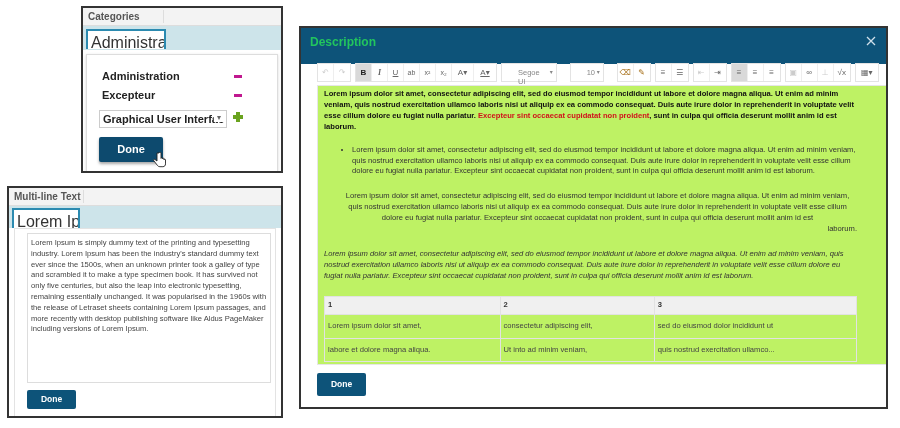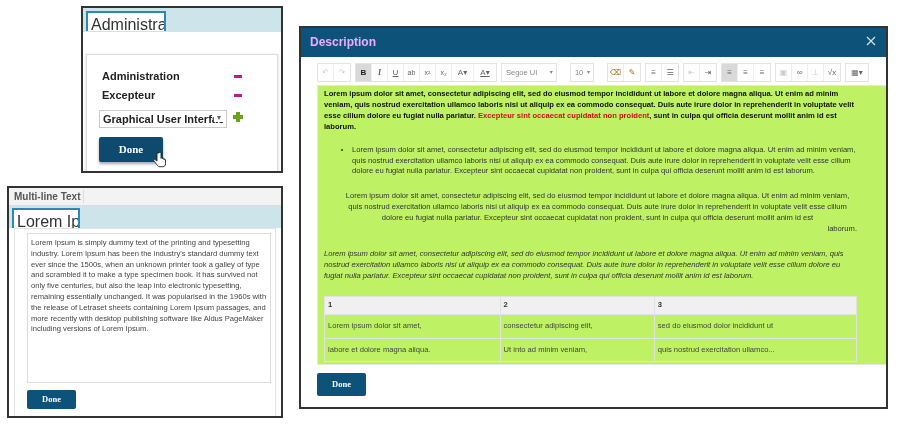--- a/index.html
+++ b/index.html
@@ -39,21 +39,21 @@
     padding: 2px 3px; white-space: nowrap; overflow: hidden;
   }
   .cat-select .chev { position: absolute; right: 2px; top: 2px; width: 10px; font-size: 8px; color: #666; font-weight: normal; background: #fff; text-align: center; }
   .plus-icon { position: absolute; left: 146px; top: 57px; width: 10px; height: 10px; }
   .plus-icon:before, .plus-icon:after { content: ""; position: absolute; background: #6aa31f; }
   .plus-icon:before { left: 3px; top: 0; width: 4px; height: 10px; }
   .plus-icon:after { left: 0; top: 3px; width: 10px; height: 4px; }
   .btn-done {
     position: absolute; background: #0d5379; color: #fff; font-weight: bold;
     border: none; border-radius: 2px; text-align: center; cursor: pointer;
-    font-family: Liberation Serif, serif;
+    font-family: Liberation Sans, sans-serif;
   }
   .cat-done { left: 12px; top: 82px; width: 64px; height: 25px; font-size: 11px; line-height: 25px; box-shadow: 0 2px 3px rgba(0,0,0,0.35); background: #0d4a6e; }
   .cursor-icon { position: absolute; left: 66px; top: 97px; width: 14px; height: 16px; }
 
   
   .ml-panel {
     position: absolute; left: 7px; top: 186px; width: 276px; height: 232px;
     border: 2px solid #333; background: #fff; overflow: hidden;
   }
   .ml-header { height: 18px; }
@@ -69,39 +69,39 @@
     color: #444; padding: 4px 3px; overflow: hidden;
   }
   .ml-done { left: 12px; top: 161px; width: 49px; height: 19px; font-size: 8.5px; line-height: 19px; background: #0d5379; }
 
   
   .desc-dialog {
     position: absolute; left: 299px; top: 26px; width: 589px; height: 383px;
     border: 2px solid #333; background: #fff; overflow: hidden;
   }
   .desc-titlebar {
-    height: 29px; background: #0d5379; color: #f0abfc; position: relative;
+    height: 36px; background: #0d5379; color: #22c55e; position: relative;
   }
   .desc-title { position: absolute; left: 9px; top: 7px; font-size: 12px; font-weight: bold; }
   .close-icon { position: absolute; right: 8px; top: 6px; width: 14px; height: 14px; cursor: pointer; }
   .toolbar {
     position: absolute; left: 16px; top: 34px; width: 556px; height: 20px;
     display: flex; align-items: center;
   }
   .tb-group { display: flex; border: 1px solid #e3e3e3; height: 19px; margin-right: 4px; background: #fff; }
   .tb-btn {
     width: 16px; height: 17px; display: flex; align-items: center; justify-content: center;
     font-size: 8px; color: #666; cursor: pointer; border-right: 1px solid #eee;
   }
   .tb-btn:last-child { border-right: none; }
   .tb-btn.active { background: #d9d9d9; }
   .tb-btn.disabled { color: #ccc; }
   .tb-btn.wide { width: 22px; }
   .tb-select {
-    height: 19px; border: 1px solid #e3e3e3; font-size: 7.5px; color: #888; padding: 4px 4px;
+    height: 19px; border: 1px solid #e3e3e3; font-size: 7.5px; color: #888; padding: 4px 16px;
     position: relative; margin-right: 13px; cursor: pointer;
   }
   .tb-select .arr { position: absolute; right: 3px; top: 4px; font-size: 6px; color: #888; }
 
   .editor {
     position: absolute; left: 16px; top: 57px; width: 582px; height: 280px;
     border: 1px solid #e6e6e6; background: #bef264; overflow: hidden;
   }
   .editor-content { position: absolute; left: 6px; top: 3px; width: 533px; font-size: 7.6px; line-height: 10.9px; color: #333; }
   .p-bold { font-weight: bold; color: #111; }
@@ -119,20 +119,24 @@
   .scrollbar { position: absolute; right: 0; top: 0; width: 10px; height: 280px; background: #f4f4f4; }
   .scroll-thumb { position: absolute; left: 1px; top: 12px; width: 8px; height: 126px; background: #c2c2c2; }
   .scroll-up, .scroll-down { position: absolute; left: 0; width: 10px; height: 10px; font-size: 5px; color: #888; text-align: center; line-height: 10px; cursor: pointer; }
   .scroll-up { top: 0; } .scroll-down { bottom: 0; }
   .desc-done { left: 16px; top: 345px; width: 49px; height: 23px; font-size: 8.5px; line-height: 23px; background: #0d5379; }
 </style>
 </head>
 <body>
 
 <div class="cat-panel">
+  <div class="grid-header">
+    <span>Categories</span>
+    <span class="col-sep" style="left:80px"></span>
+  </div>
   <div class="grid-row-sel">
     <div class="cell-edit" style="width:80px">Administration,</div>
   </div>
   <div class="cat-popup">
     <span class="cat-item" style="top:15px">Administration</span>
     <span class="minus-icon" style="left:147px;top:20px"></span>
     <span class="cat-item" style="top:34px">Excepteur</span>
     <span class="minus-icon" style="left:147px;top:39px"></span>
     <div class="cat-select">
       <span>Graphical User Interfac</span>

